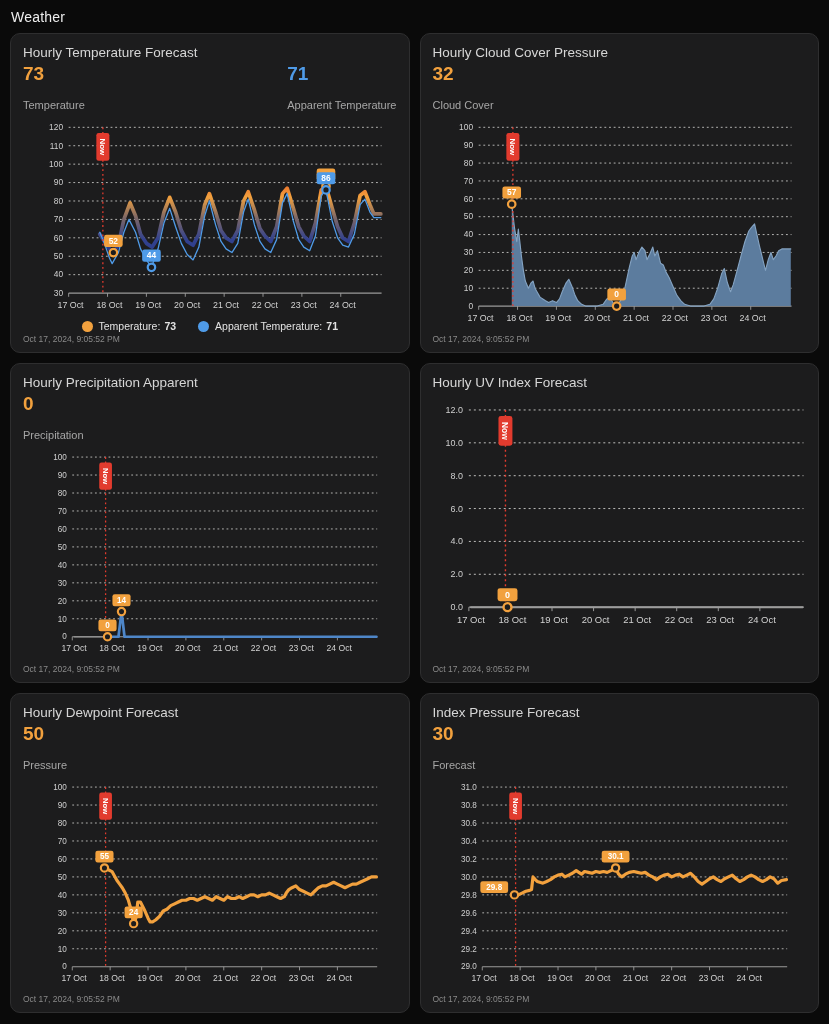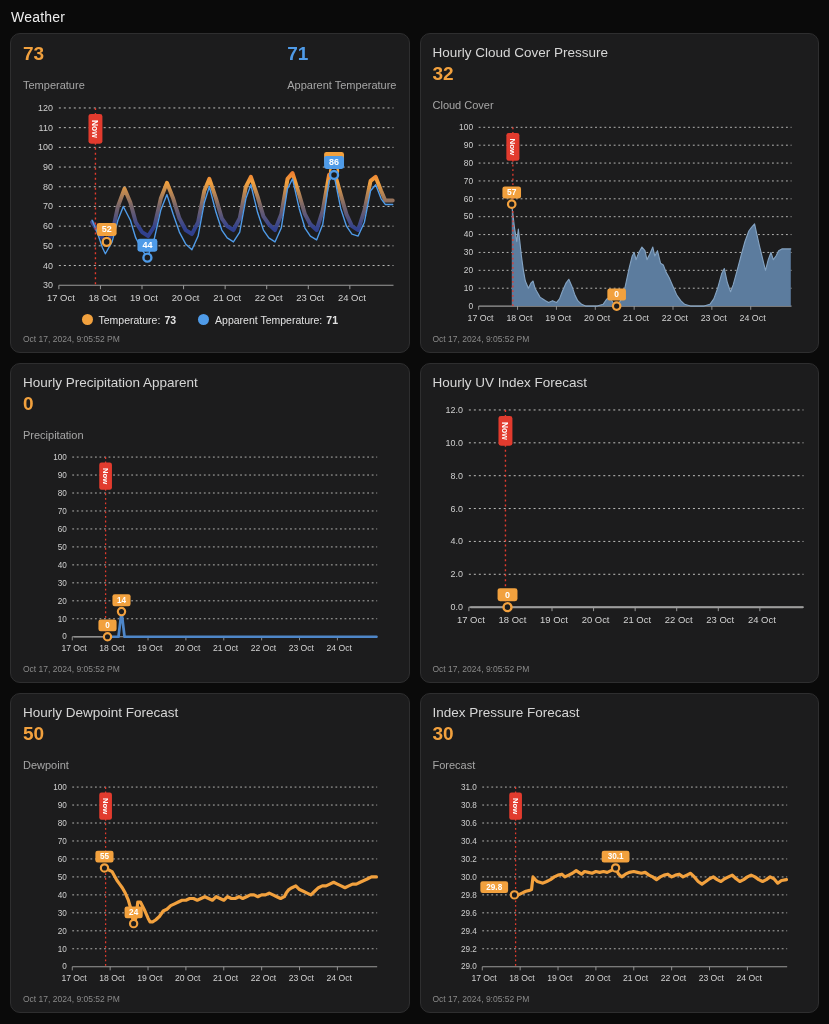--- a/index.html
+++ b/index.html
@@ -21,35 +21,36 @@
     display:flex;flex-direction:column;overflow:hidden;
   }
   .panel-title{margin:2px 0 3px;font-size:13.5px;font-weight:500;color:#d6d6d6;}
   .metrics{display:flex;justify-content:space-between;align-items:flex-start;}
   .metric-value{font-size:19px;font-weight:700;line-height:1.15;color:#f2a13e;}
   .metric-value.blue{color:#4f9be8;}
   .metric-label{font-size:11px;color:#a6a6a6;margin-top:14px;}
   .chart{display:block;width:100%;margin-top:7px;}
   svg text{font-family:"Liberation Sans",sans-serif;}
   .legend{display:flex;justify-content:center;gap:22px;font-size:10.5px;color:#e2e2e2;margin-top:1px;}
-  .legend-item{display:inline-flex;align-items:flex-start;}
+  .legend-item{display:inline-flex;align-items:flex-end;}
   .dot{width:11px;height:11px;border-radius:50%;display:inline-block;margin-right:6px;}
   .legend-item b{margin-left:4px;font-weight:700;}
   .timestamp{margin-top:auto;text-align:left;font-size:8.5px;color:#8a8a8a;padding:2px 2px 3px 0;}
 </style>
 </head>
 <body>
 
 <header class="page-header">
   <h1 class="page-title">Weather</h1>
 </header>
 
 <main class="grid">
 
   <section class="panel">
+    <h2 class="panel-title">Hourly Temperature Forecast</h2>
     <div class="metrics">
       <div class="metric">
         <div class="metric-value">73</div>
         <div class="metric-label">Temperature</div>
       </div>
       <div class="metric">
         <div class="metric-value blue">71</div>
         <div class="metric-label">Apparent Temperature</div>
       </div>
     </div>
@@ -298,21 +299,21 @@
         <circle cx="74.81739130434781" cy="208" r="4" fill="#1c1c1d" stroke="#f2a13e" stroke-width="2.4"></circle>
       </svg>
     <div class="timestamp">Oct 17, 2024, 9:05:52 PM</div>
   </section>
 
   <section class="panel">
     <h2 class="panel-title">Hourly Dewpoint Forecast</h2>
     <div class="metrics">
       <div class="metric">
         <div class="metric-value">50</div>
-        <div class="metric-label">Dewpoint</div>
+        <div class="metric-label">Pressure</div>
       </div>
     </div>
     <svg class="chart" viewBox="0 0 375 236">
         <text x="30" y="211" fill="#cfcfcf" font-size="9" text-anchor="end">0</text>
         <line x1="36" x2="372" y1="188.20000000000002" y2="188.20000000000002" stroke="#e3e3e0" stroke-width="1" stroke-dasharray="2 3" opacity="0.82"></line>
         <text x="30" y="191.20000000000002" fill="#cfcfcf" font-size="9" text-anchor="end">10</text>
         <line x1="36" x2="372" y1="168.4" y2="168.4" stroke="#e3e3e0" stroke-width="1" stroke-dasharray="2 3" opacity="0.82"></line>
         <text x="30" y="171.4" fill="#cfcfcf" font-size="9" text-anchor="end">20</text>
         <line x1="36" x2="372" y1="148.6" y2="148.6" stroke="#e3e3e0" stroke-width="1" stroke-dasharray="2 3" opacity="0.82"></line>
         <text x="30" y="151.6" fill="#cfcfcf" font-size="9" text-anchor="end">30</text>

